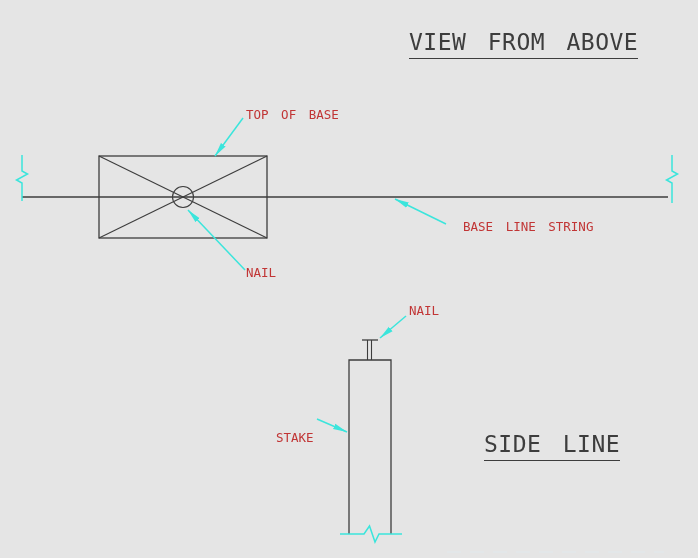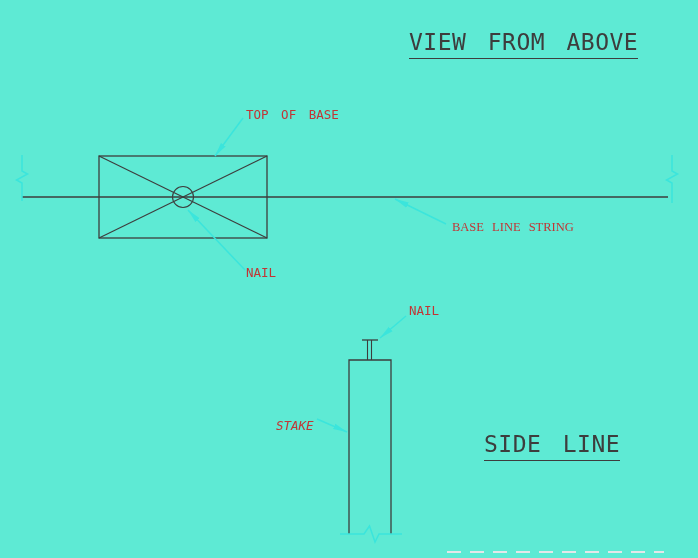--- a/index.html
+++ b/index.html
@@ -5,21 +5,21 @@
   html, body {
     margin: 0;
     padding: 0;
     background: #ffffff;
     font-family: "DejaVu Sans Mono", monospace;
   }
   .canvas {
     position: relative;
     width: 698px;
     height: 558px;
-    background: #5eead4;
+    background: #e5e5e5;
     overflow: hidden;
   }
   svg.drawing {
     position: absolute;
     left: 0; top: 0;
     width: 698px;
     height: 558px;
   }
   .ln   { stroke: var(--line, #3d3d3d); stroke-width: 1.3; fill: none; }
   .ln-thin { stroke: var(--line, #3d3d3d); stroke-width: 1.1; fill: none; }
@@ -45,23 +45,23 @@
     white-space: nowrap;
     line-height: 1;
     border-bottom: 1.4px solid var(--line, #3d3d3d);
     padding-bottom: 4px;
   }
   .title-top  { left: 409px; top: 31px; }
   .title-side { left: 484px; top: 433px; }
 
   .lbl-top-of-stake { left: 246px; top: 109px; }
   .lbl-nail-top     { left: 246px; top: 267px; }
-  .lbl-base-line    { left: 452px; top: 221px; font-family: Liberation Serif, serif; }
+  .lbl-base-line    { left: 463px; top: 221px; }
   .lbl-nail-side    { left: 409px; top: 305px; }
-  .lbl-stake        { left: 276px; top: 420px; font-style: italic; }
+  .lbl-stake        { left: 276px; top: 432px; }
 </style>
 </head>
 <body>
 
 <div class="canvas">
 
   <svg class="drawing" viewBox="0 0 698 558" xmlns="http://www.w3.org/2000/svg">
     <defs>
       <marker id="arrow" markerUnits="userSpaceOnUse" markerWidth="15" markerHeight="7" refX="14" refY="3.5" orient="auto">
         <path d="M0,0.6 L14,3.5 L0,6.4 Z" class="cyfill"></path>

